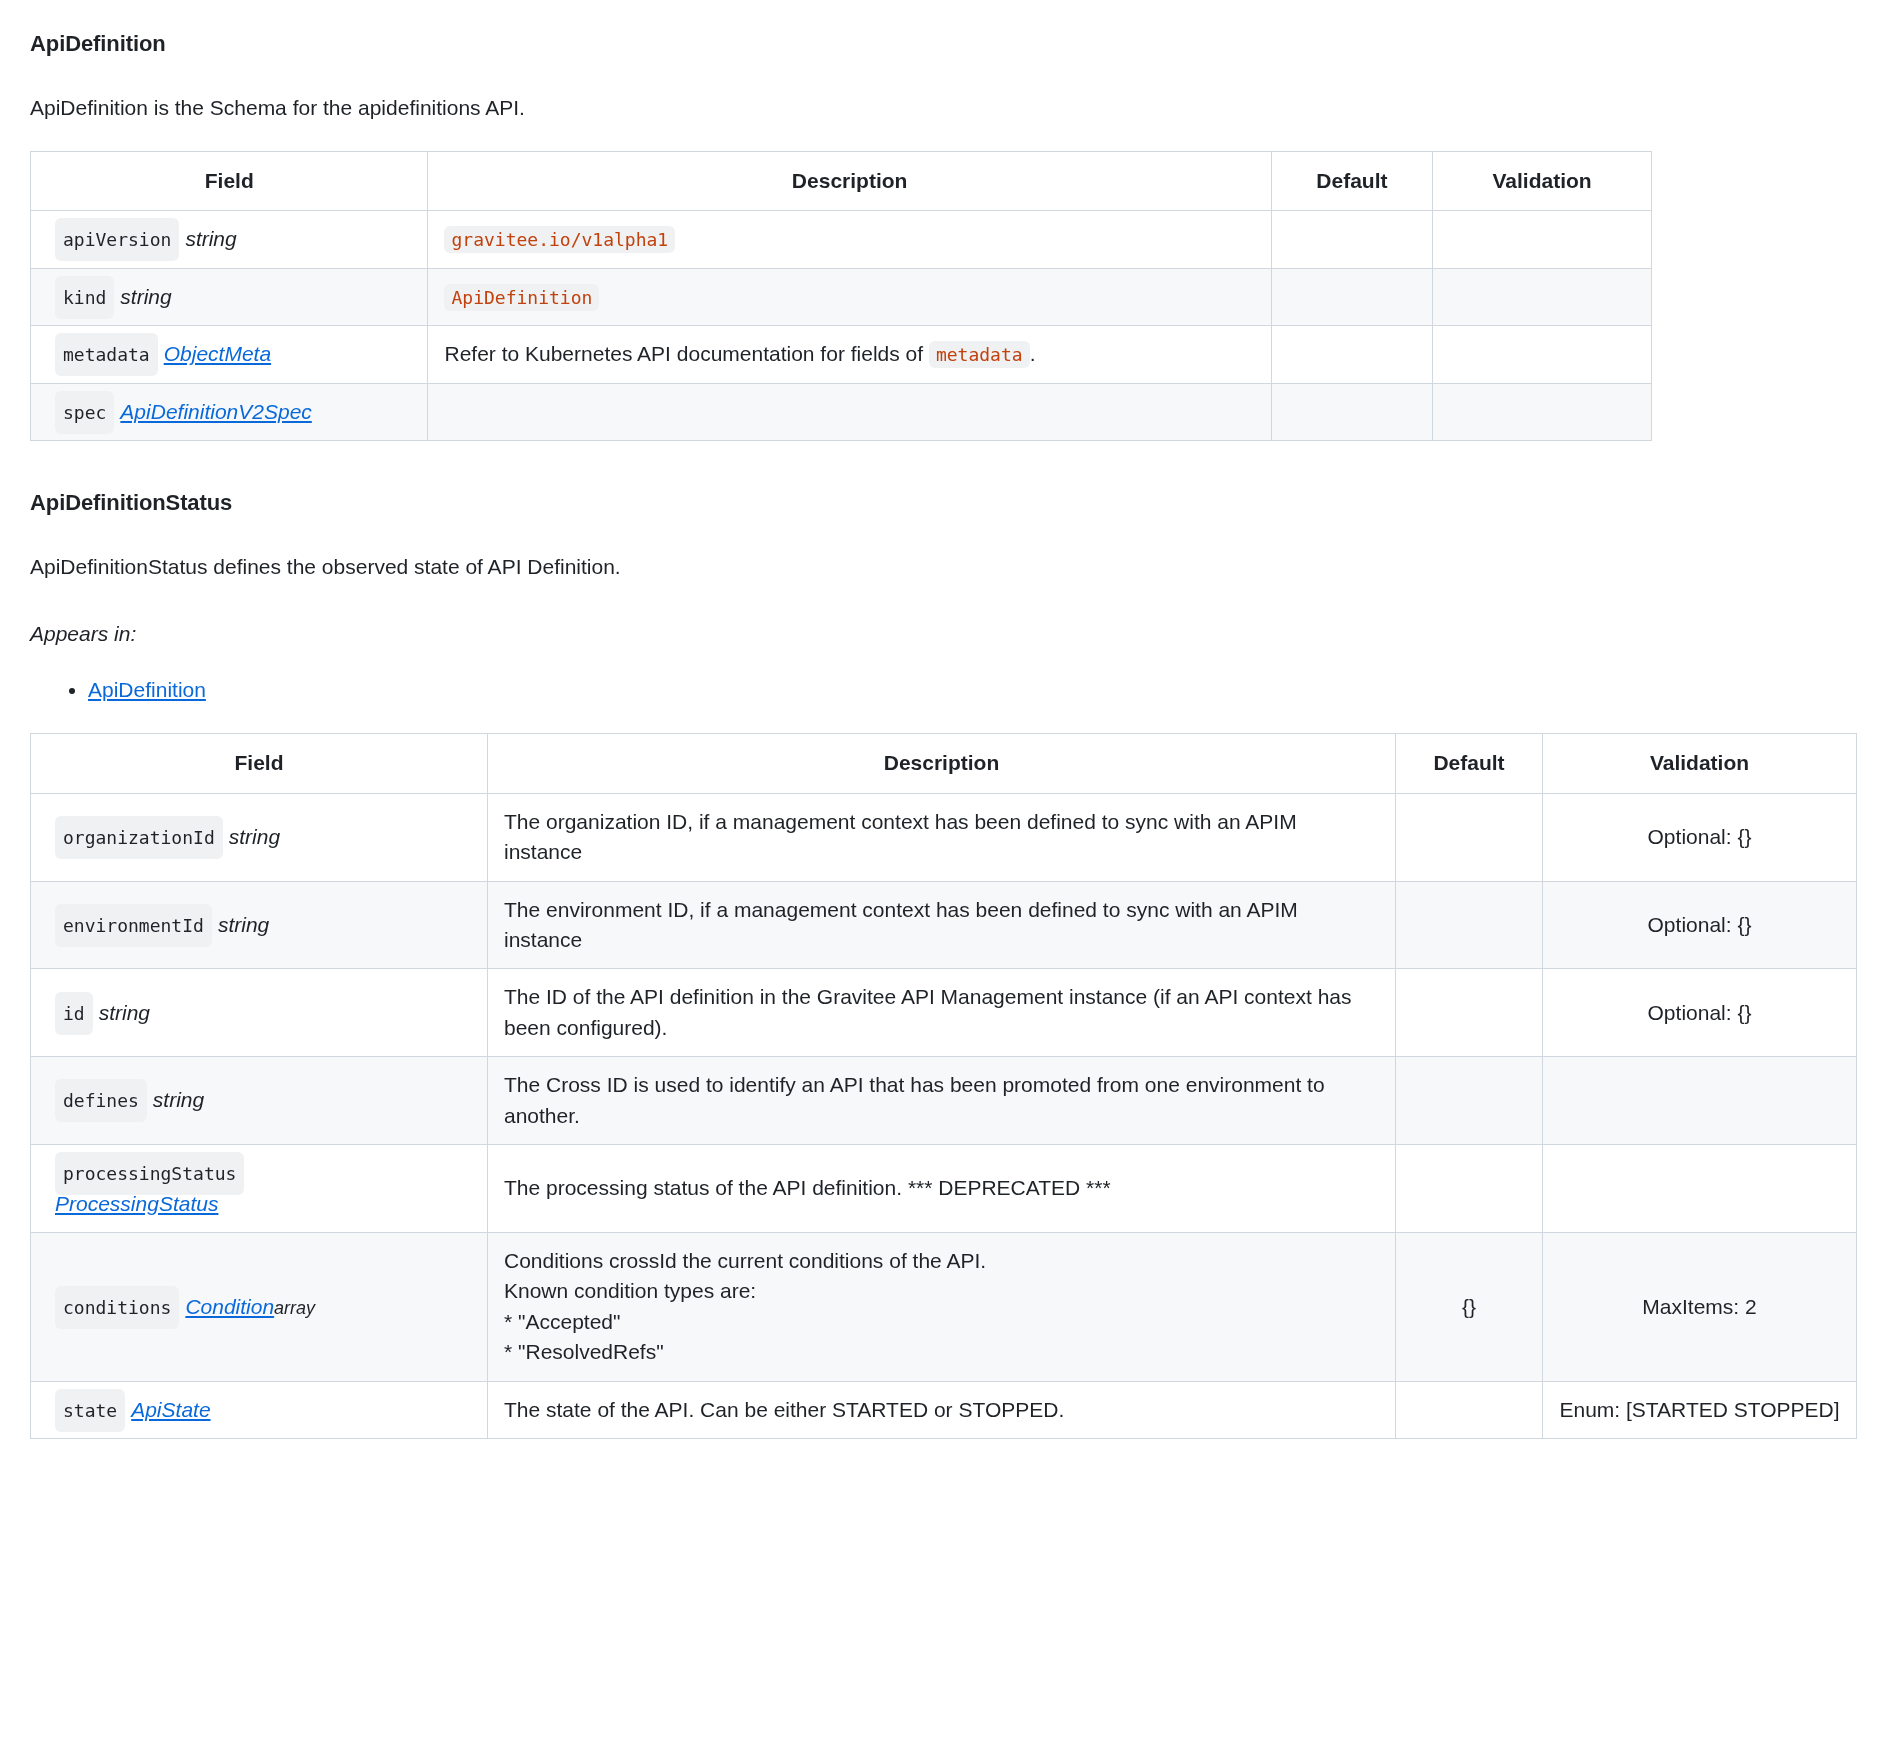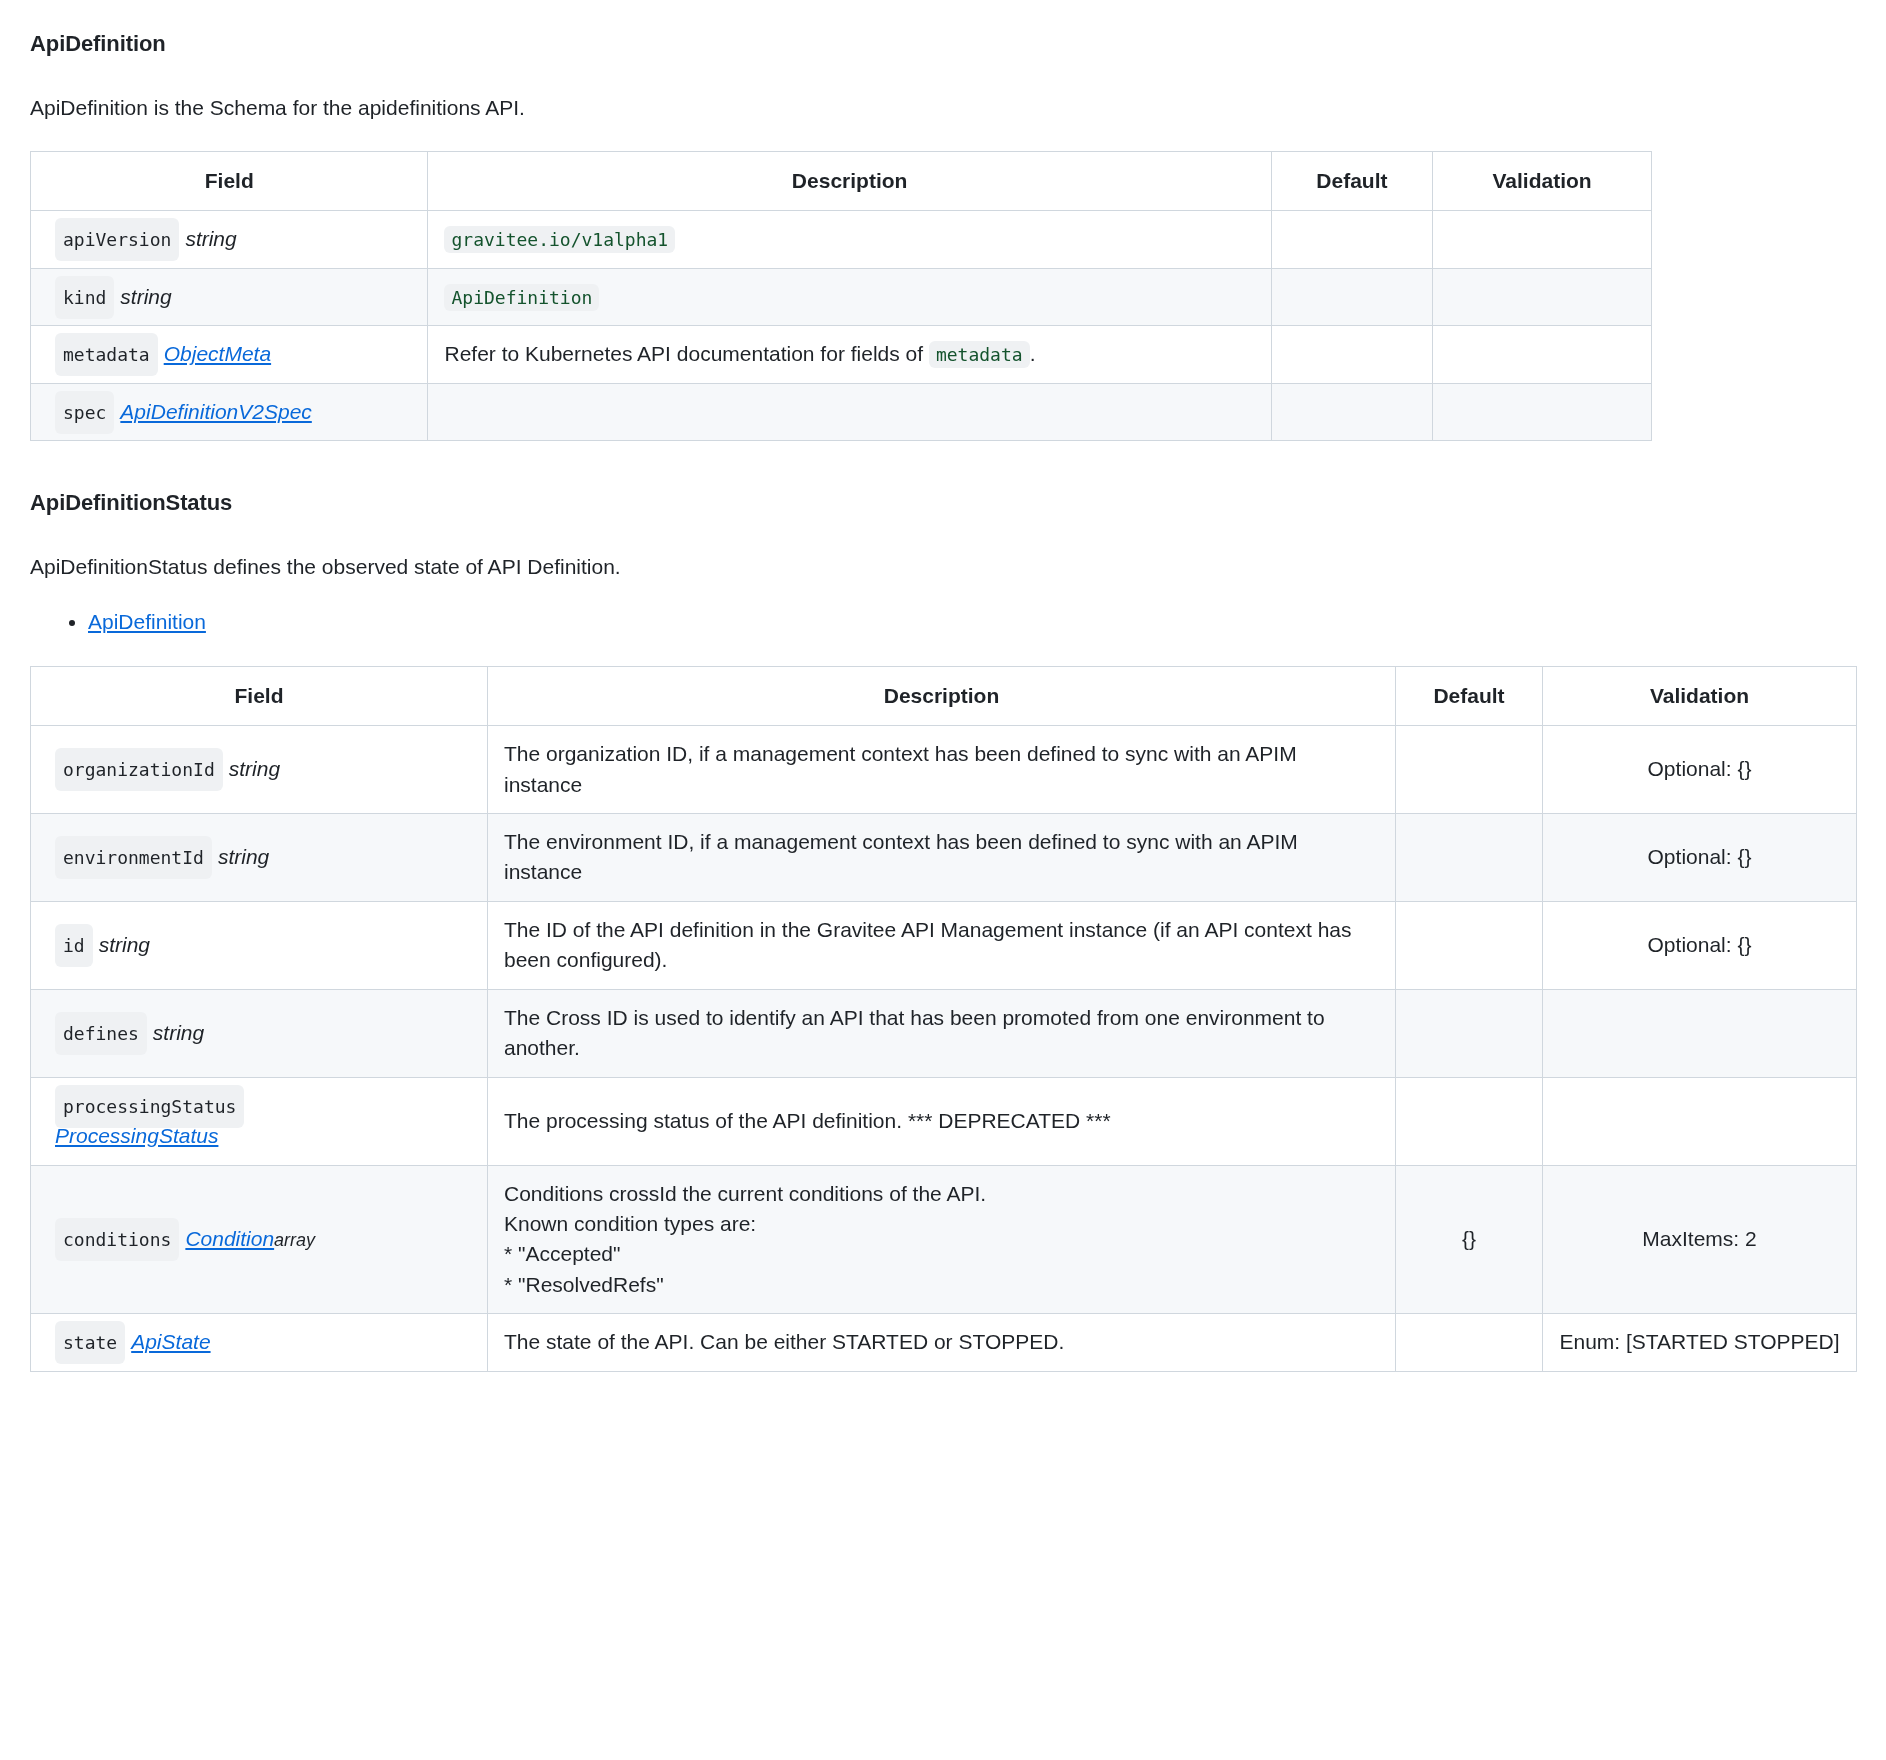--- a/index.html
+++ b/index.html
@@ -136,21 +136,21 @@
     font-size: 18px;
     color: #1f2328;
   }
   .desc-line { display: block; }
   .desc-inline-code {
     font-family: "DejaVu Sans Mono", "Liberation Mono", monospace;
     font-size: 18px;
     background: #eff1f3;
     border-radius: 6px;
     padding: 3px 7px;
-    color: #14532d;
+    color: #c2410c;
   }
   .nowrap-cell { white-space: normal; }
 </style>
 </head>
 <body>
 
 <div class="page">
 
   <h3 class="section-title">ApiDefinition</h3>
 
@@ -216,20 +216,21 @@
         <td class="col-validation"></td>
       </tr>
 
     </tbody>
   </table>
 
   <h3 class="section-title second">ApiDefinitionStatus</h3>
 
   <p class="section-desc">ApiDefinitionStatus defines the observed state of API Definition.</p>
 
+  <p class="appears-in">Appears in:</p>
 
   <ul class="appears-list">
     <li>
       <a href="#" class="link">ApiDefinition</a>
     </li>
   </ul>
 
   <table class="api-table t2">
     <colgroup>
       <col class="c-field">

